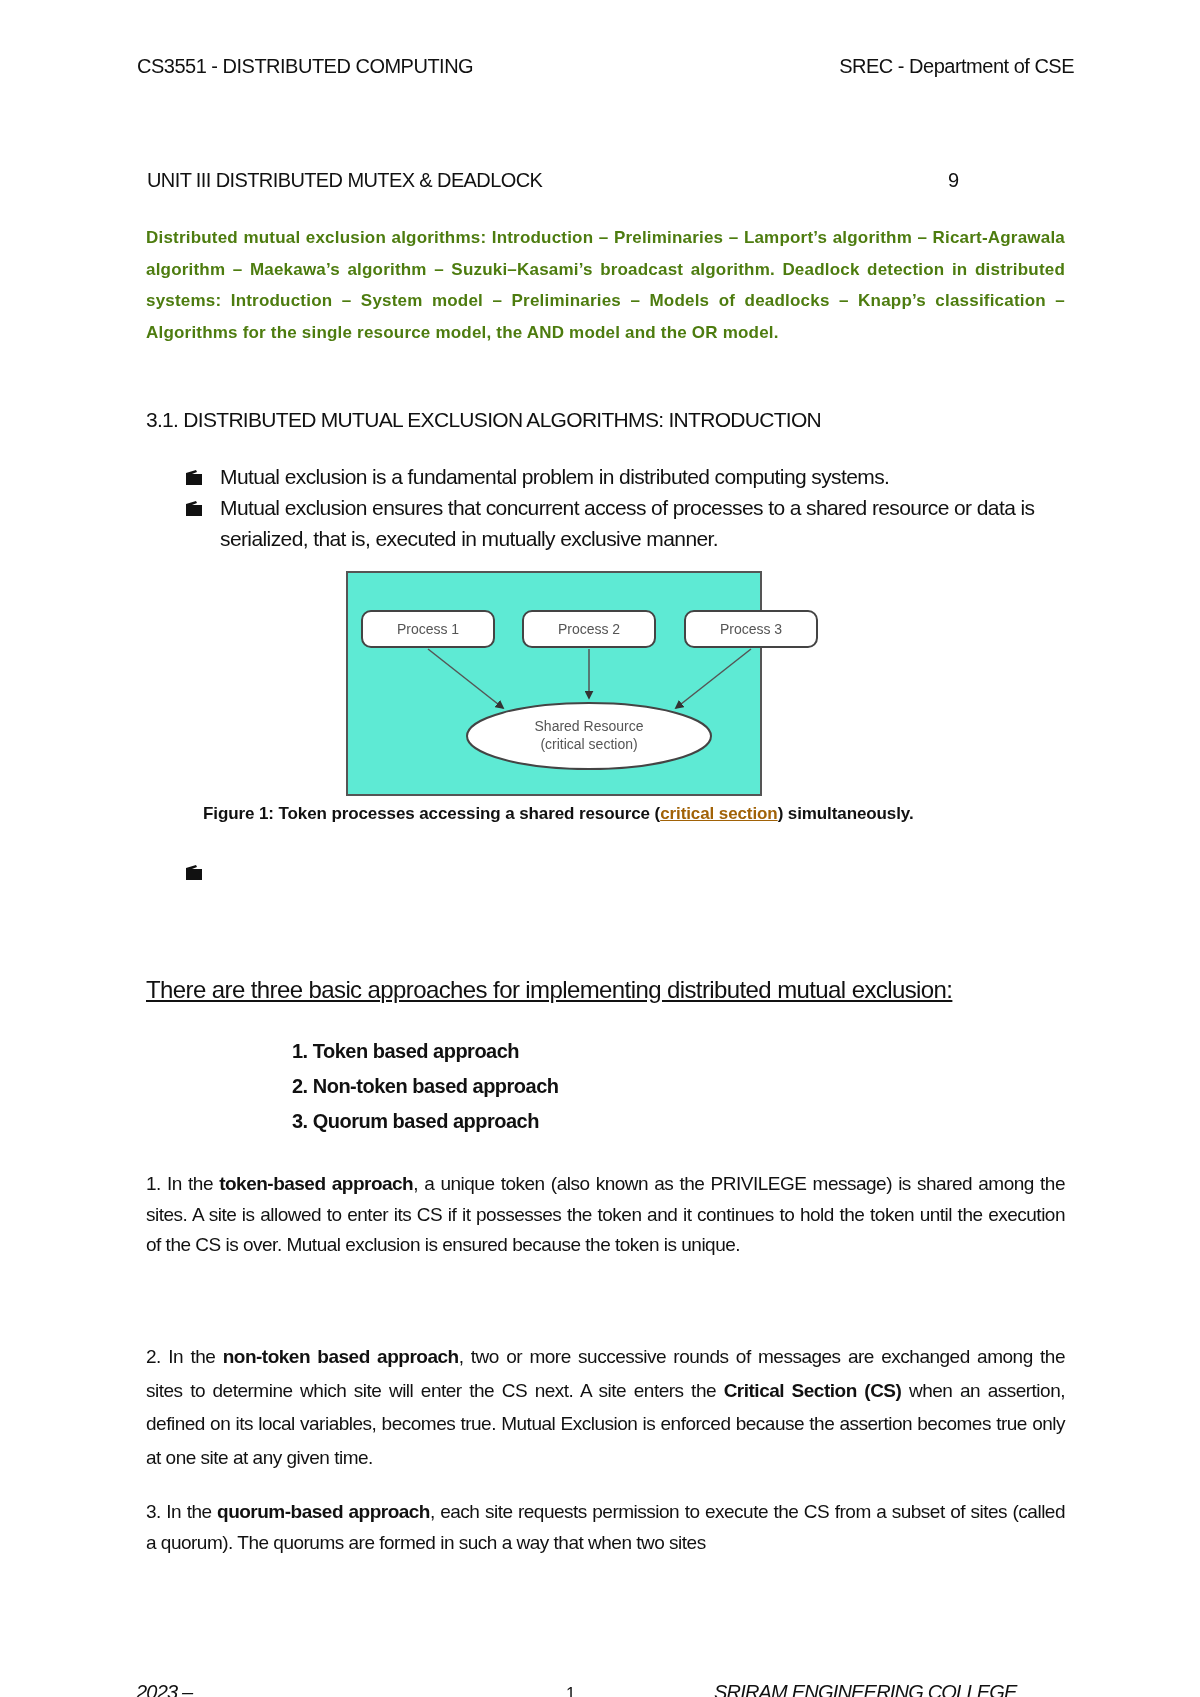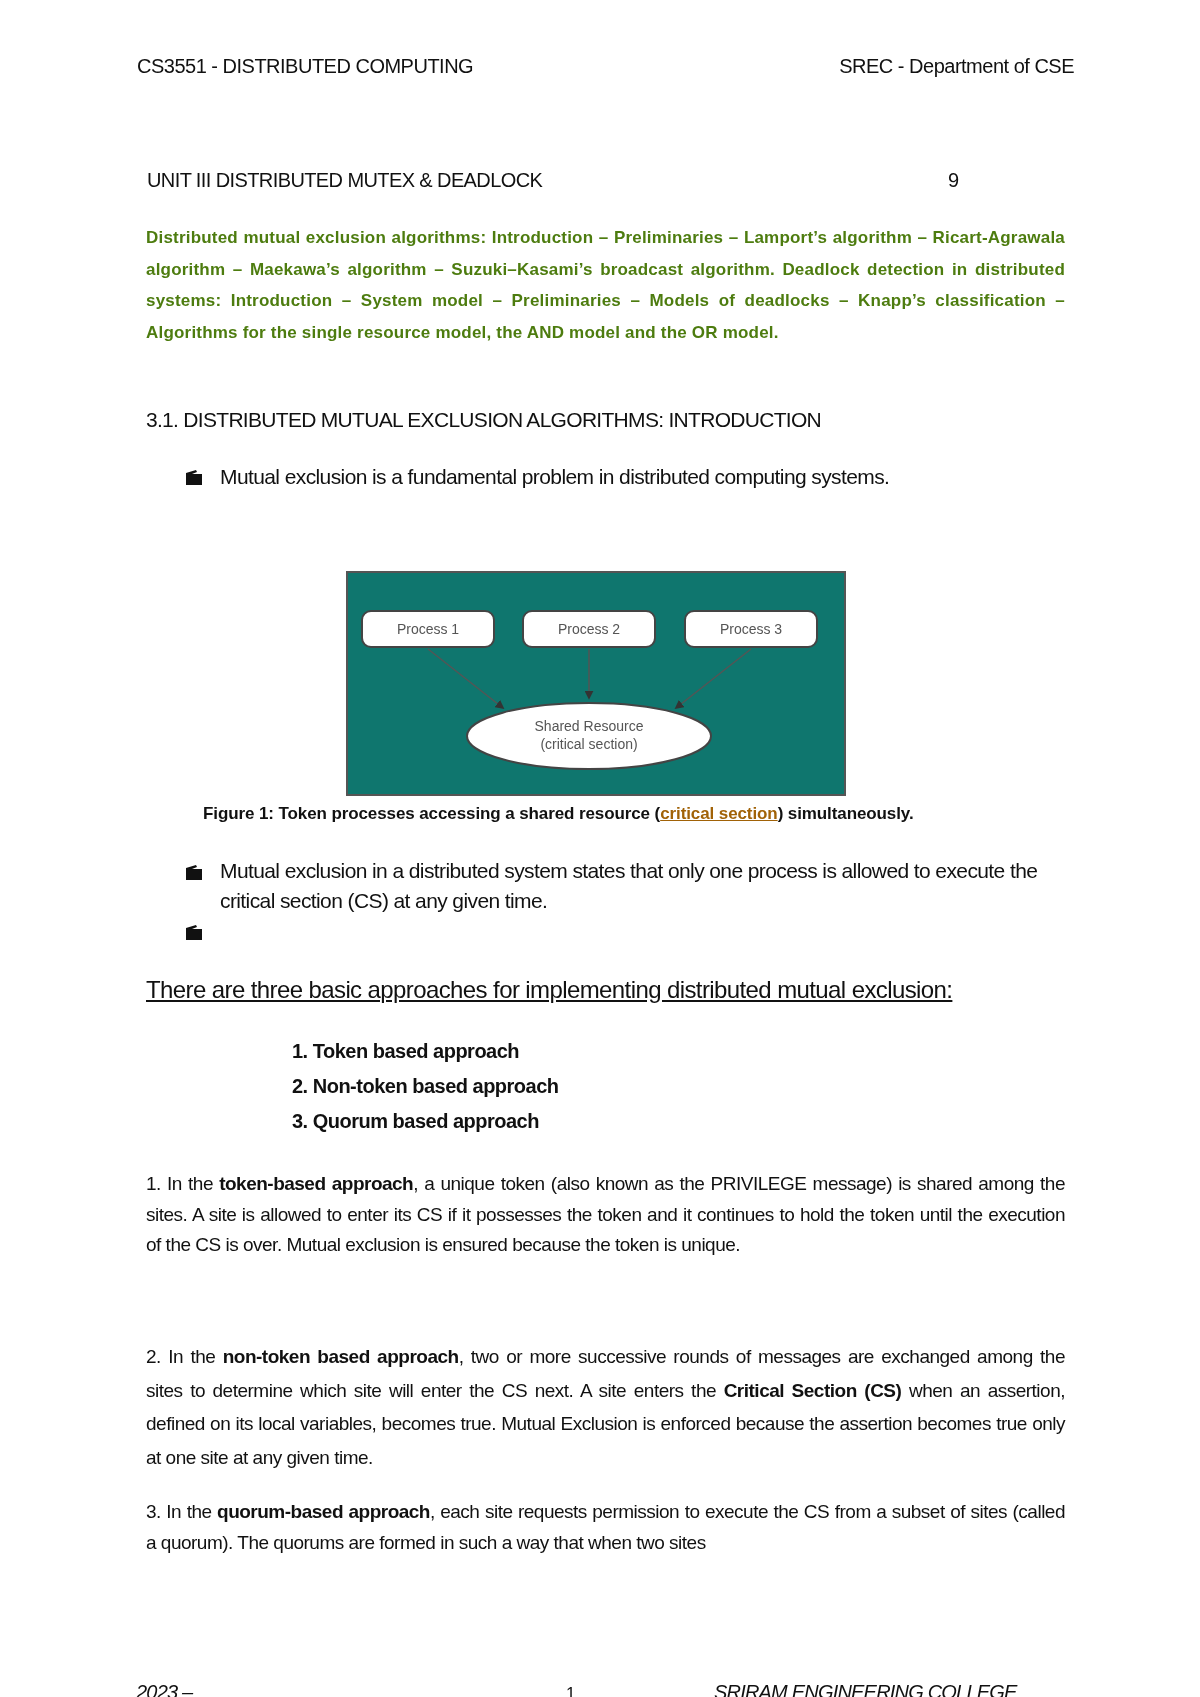--- a/index.html
+++ b/index.html
@@ -10,21 +10,21 @@
   .hdr-left { left: 137px; }
   .hdr-right { right: 126px; }
   .unit { top: 133px; left: 147px; font-size: 20px; letter-spacing: -0.6px; }
   .unit-hours { top: 133px; left: 948px; font-size: 20px; }
   .syllabus { top: 186px; left: 146px; width: 919px; font-size: 17px; font-weight: bold;
               line-height: 31.5px; text-align: justify; color: #4d7c0f; letter-spacing: 0.2px; }
   .sec-head { top: 372px; left: 146px; font-size: 21px; letter-spacing: -0.7px; }
   .bullets { left: 184px; width: 880px; font-size: 21px; line-height: 31px; letter-spacing: -0.6px; }
   .bullet { position: relative; padding-left: 36px; }
   .bullet .icon { position: absolute; left: 0; top: 8px; width: 20px; height: 16px; }
-  .figure-box { left: 346px; top: 535px; width: 500px; height: 225px; border: 2px solid #555; box-sizing: border-box; background:#0f766e; }
+  .figure-box { left: 346px; top: 535px; width: 416px; height: 225px; border: 2px solid #555; box-sizing: border-box; background:#5eead4; }
   .caption { top: 768px; left: 203px; font-size: 17px; font-weight: bold; letter-spacing: -0.1px; }
   .caption a { color: #a16207; text-decoration: underline; }
   .intro { top: 940px; left: 146px; font-size: 24px; letter-spacing: -0.6px; text-decoration: underline; }
   .approaches { top: 998px; left: 292px; font-size: 20px; font-weight: bold; line-height: 35px; letter-spacing: -0.5px; }
   .para { left: 146px; width: 919px; font-size: 19px; text-align: justify; letter-spacing: -0.5px; }
   .para b { font-weight: bold; }
   .p1 { top: 1133px; line-height: 30.5px; }
   .p2 { top: 1304px; line-height: 33.5px; }
   .p3 { top: 1460px; line-height: 31px; }
   .footer { top: 1645px; font-size: 20px; font-style: italic; letter-spacing: -0.8px; }
@@ -45,20 +45,26 @@
 <div class="abs syllabus">Distributed mutual exclusion algorithms: Introduction – Preliminaries – Lamport’s algorithm – Ricart-Agrawala algorithm – Maekawa’s algorithm – Suzuki–Kasami’s broadcast algorithm. Deadlock detection in distributed systems: Introduction – System model – Preliminaries – Models of deadlocks – Knapp’s classification – Algorithms for the single resource model, the AND model and the OR model.</div>
 
 <div class="abs sec-head">3.1. DISTRIBUTED MUTUAL EXCLUSION ALGORITHMS: INTRODUCTION</div>
 
 <div class="abs bullets" style="top:425px;">
   <div class="bullet">
     <svg class="icon" viewBox="0 0 20 16">
         <path d="M2 4 L12 1 L13 3 L8 5 L18 5 L18 16 L2 16 Z" fill="#111"></path>
       </svg>
     <span>Mutual exclusion is a fundamental problem in distributed computing systems.</span>
+  </div>
+  <div class="bullet">
+    <svg class="icon" viewBox="0 0 20 16">
+        <path d="M2 4 L12 1 L13 3 L8 5 L18 5 L18 16 L2 16 Z" fill="#111"></path>
+      </svg>
+    <span>Mutual exclusion ensures that concurrent access of processes to a shared resource or data is serialized, that is, executed in mutually exclusive manner.</span>
   </div>
 </div>
 
 <div class="abs figure-box">
   <svg width="496" height="221" viewBox="0 0 496 221">
     <defs>
       <marker id="arr" viewBox="0 0 10 10" refX="8" refY="5" markerWidth="6" markerHeight="6" orient="auto">
         <path d="M0 0 L10 5 L0 10 Z" fill="#333"></path>
       </marker>
     </defs>
@@ -87,26 +93,20 @@
 
 <div class="abs caption">
   <span>Figure 1: Token processes accessing a shared resource (</span><a href="#">critical section</a><span>) simultaneously.</span>
 </div>
 
 <div class="abs bullets" style="top:820px; line-height:30px;">
   <div class="bullet">
     <svg class="icon" viewBox="0 0 20 16">
         <path d="M2 4 L12 1 L13 3 L8 5 L18 5 L18 16 L2 16 Z" fill="#111"></path>
       </svg>
-    <span>Mutual exclusion in a distributed system states that only one process is allowed to execute the critical section (CS) at any given time.</span>
-  </div>
-  <div class="bullet">
-    <svg class="icon" viewBox="0 0 20 16">
-        <path d="M2 4 L12 1 L13 3 L8 5 L18 5 L18 16 L2 16 Z" fill="#111"></path>
-      </svg>
   </div>
 </div>
 
 <div class="abs intro">There are three basic approaches for implementing distributed mutual exclusion:</div>
 
 <div class="abs approaches">
   <div>1. Token based approach</div>
   <div>2. Non-token based approach</div>
   <div>3. Quorum based approach</div>
 </div>

